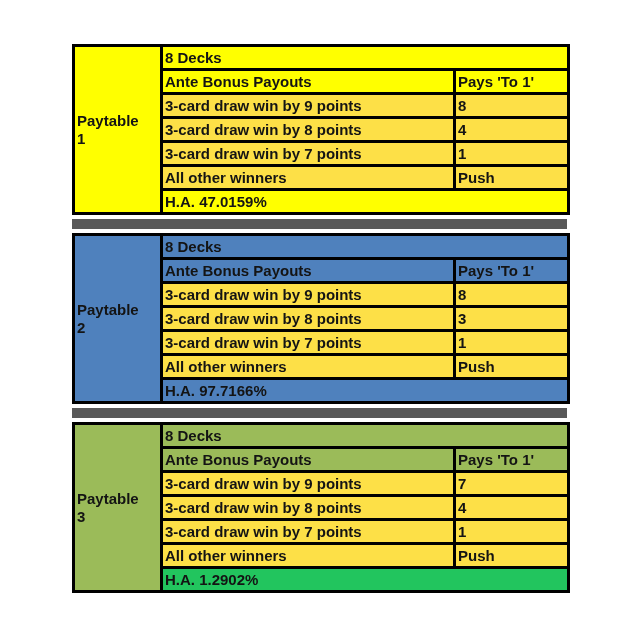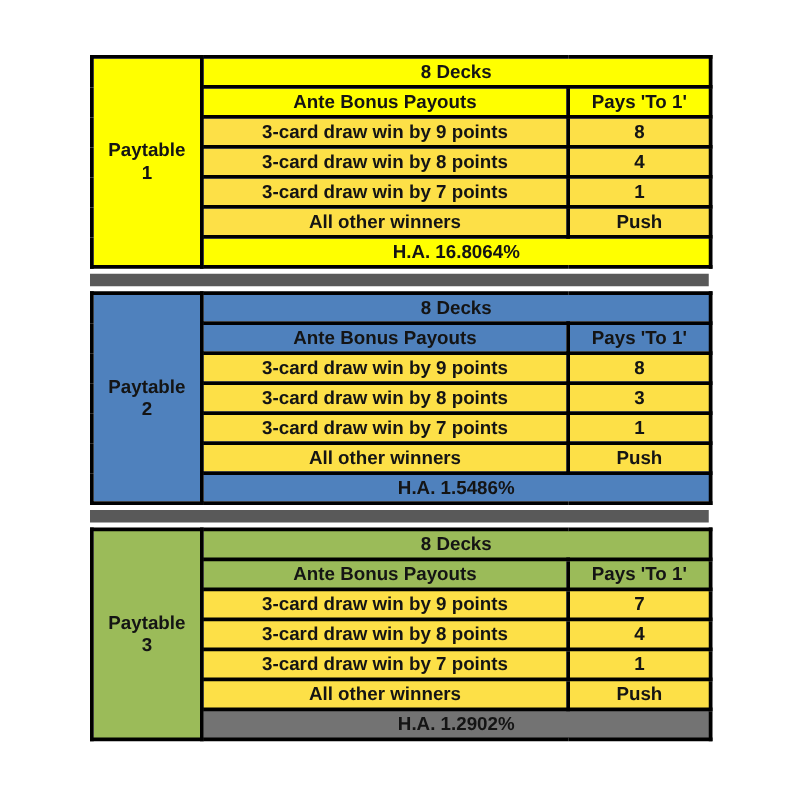--- a/index.html
+++ b/index.html
@@ -19,21 +19,20 @@
   }
   table.paytable {
     border-collapse: collapse;
     width: 495px;
     table-layout: fixed;
   }
   .paytable td {
     border: 3px solid #000000;
     height: 21px;
     padding: 0 2px;
-    text-align: center;
     vertical-align: middle;
     font-weight: bold;
     font-size: 15px;
     color: #141414;
     line-height: 1.15;
     overflow: hidden;
     white-space: nowrap;
   }
   col.c1 { width: 88px; }
   col.c2 { width: 293px; }
@@ -80,21 +79,21 @@
         </tr>
         <tr>
           <td class="white-cell">3-card draw win by 7 points</td>
           <td class="white-cell">1</td>
         </tr>
         <tr>
           <td class="white-cell">All other winners</td>
           <td class="white-cell">Push</td>
         </tr>
         <tr>
-          <td colspan="2" style="background-color: rgb(255, 255, 0);">H.A. 16.8064%</td>
+          <td colspan="2" style="background-color: rgb(255, 255, 0);">H.A. 47.0159%</td>
         </tr>
       </tbody>
     </table>
 
     <div class="separator" style="background-color: rgb(89, 89, 89);"></div>
 
     <table class="paytable">
       <colgroup>
           <col class="c1">
           <col class="c2">
@@ -122,21 +121,21 @@
         </tr>
         <tr>
           <td class="white-cell">3-card draw win by 7 points</td>
           <td class="white-cell">1</td>
         </tr>
         <tr>
           <td class="white-cell">All other winners</td>
           <td class="white-cell">Push</td>
         </tr>
         <tr>
-          <td colspan="2" style="background-color: rgb(79, 129, 189);">H.A. 1.5486%</td>
+          <td colspan="2" style="background-color: rgb(79, 129, 189);">H.A. 97.7166%</td>
         </tr>
       </tbody>
     </table>
 
     <div class="separator" style="background-color: rgb(89, 89, 89);"></div>
 
     <table class="paytable">
       <colgroup>
           <col class="c1">
           <col class="c2">
@@ -164,19 +163,19 @@
         </tr>
         <tr>
           <td class="white-cell">3-card draw win by 7 points</td>
           <td class="white-cell">1</td>
         </tr>
         <tr>
           <td class="white-cell">All other winners</td>
           <td class="white-cell">Push</td>
         </tr>
         <tr>
-          <td colspan="2" style="background-color: #737373;">H.A. 1.2902%</td>
+          <td colspan="2" style="background-color: #22c55e;">H.A. 1.2902%</td>
         </tr>
       </tbody>
     </table>
 
   </div>
 </div>
 
 </body></html>

